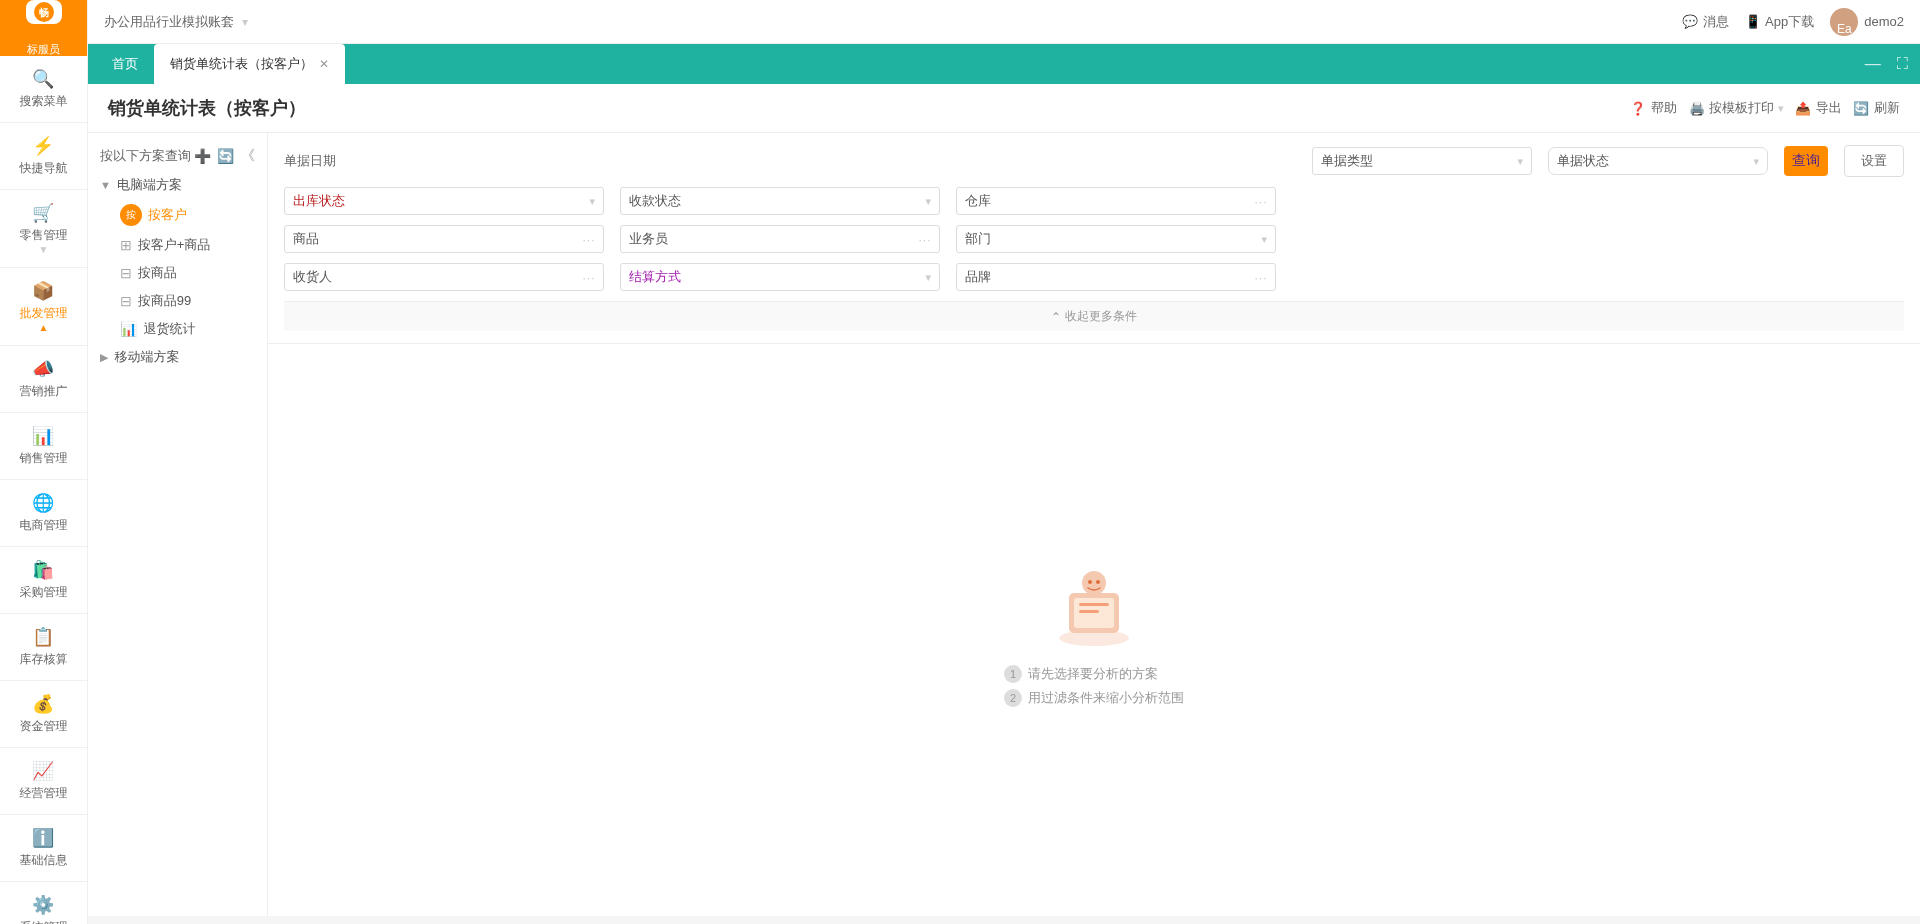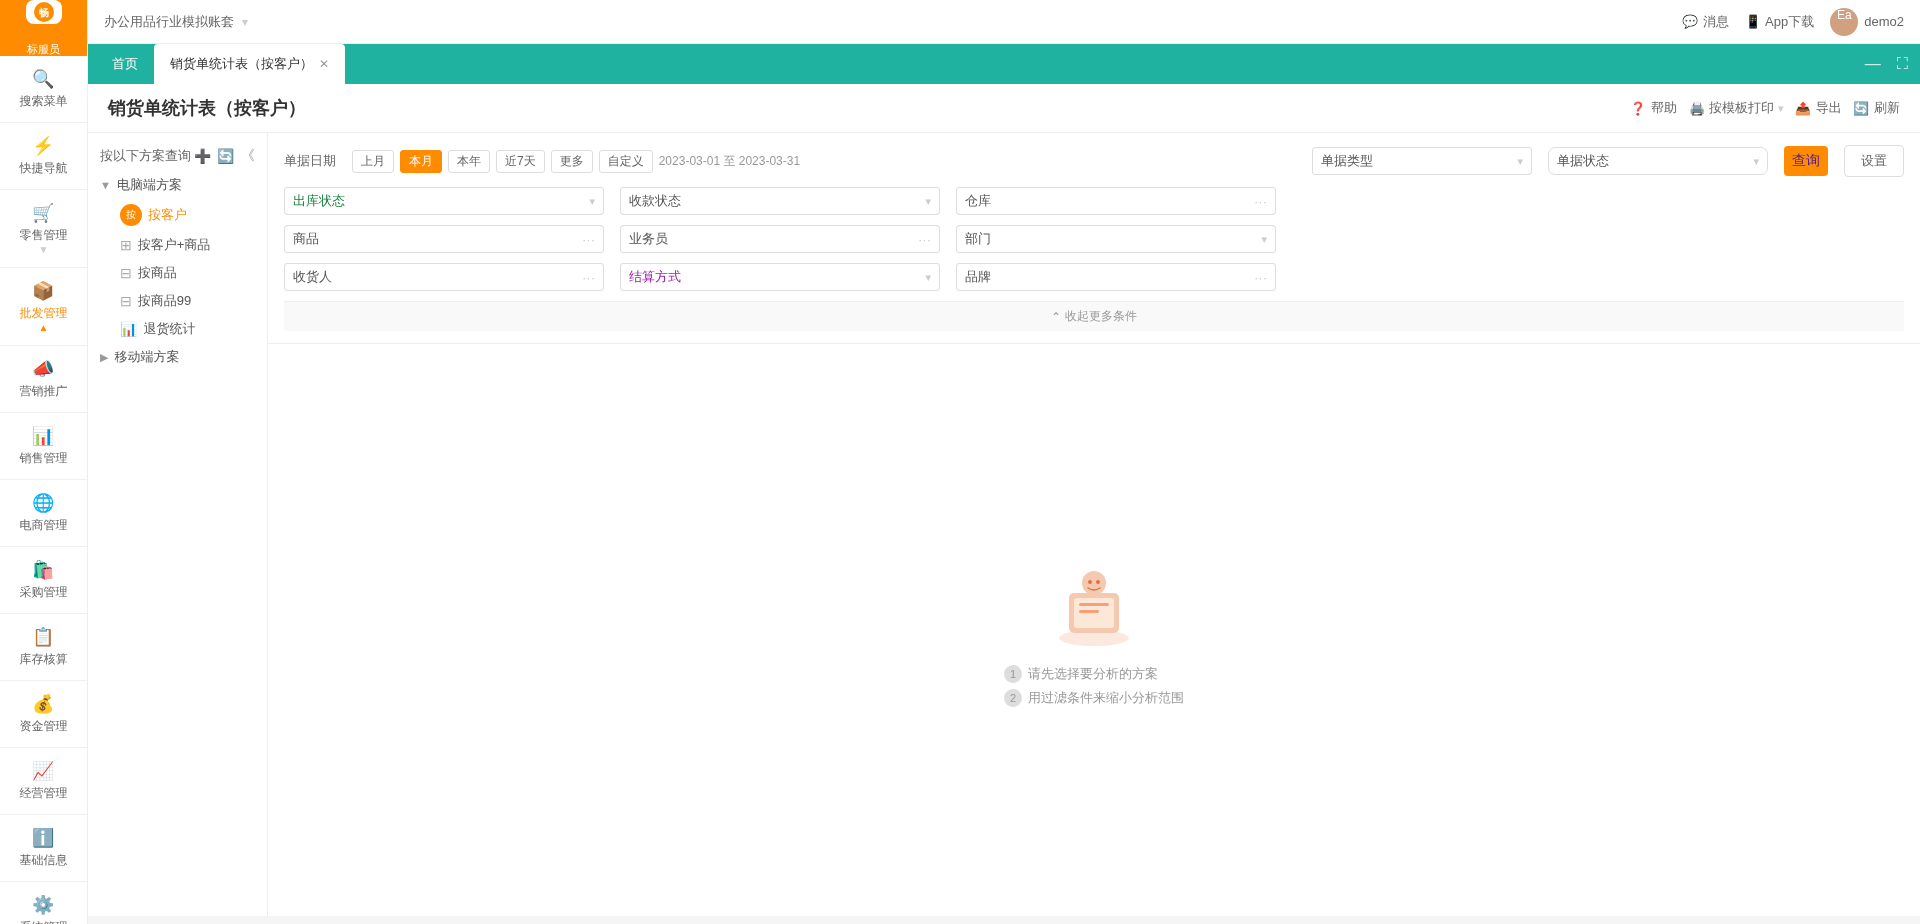--- a/index.html
+++ b/index.html
@@ -19,21 +19,21 @@
     
     .main { flex: 1; display: flex; flex-direction: column; height: 916px; overflow: hidden; }
 
     
     .top-header { height: 44px; background: #fff; display: flex; align-items: center; justify-content: space-between; padding: 0 16px; border-bottom: 1px solid #eee; }
     .top-header-left { display: flex; align-items: center; gap: 8px; }
     .breadcrumb-text { font-size: 13px; color: #666; }
     .breadcrumb-arrow { color: #ccc; font-size: 12px; }
     .top-header-right { display: flex; align-items: center; gap: 16px; }
     .header-btn { display: flex; align-items: center; gap: 4px; cursor: pointer; color: #666; font-size: 13px; }
-    .avatar { width: 28px; height: 28px; border-radius: 50%; background: #d0a080; display: flex; align-items: flex-start; justify-content: center; color: #fff; font-size: 12px; overflow: hidden; }
+    .avatar { width: 28px; height: 28px; border-radius: 50%; background: #d0a080; display: flex; align-items: flex-end; justify-content: center; color: #fff; font-size: 12px; overflow: hidden; }
 
     
     .tab-bar { height: 40px; background: #20b2a0; display: flex; align-items: center; padding: 0 8px; gap: 0; }
     .tab-item { height: 40px; display: flex; align-items: center; padding: 0 16px; cursor: pointer; font-size: 13px; color: rgba(255,255,255,0.8); gap: 6px; }
     .tab-item.active { background: #fff; color: #333; border-radius: 4px 4px 0 0; }
     .tab-item .tab-close { font-size: 12px; cursor: pointer; color: #999; }
     .tab-item.home { color: #fff; }
     .tab-bar-end { flex: 1; display: flex; justify-content: flex-end; align-items: center; gap: 8px; }
     .tab-bar-btn { color: rgba(255,255,255,0.8); cursor: pointer; font-size: 16px; padding: 4px; }
 
@@ -266,45 +266,36 @@
           <span>移动端方案</span>
         </div>
       </div>
 
       <div class="right-panel">
 
         <div class="filter-area">
 
           <div class="filter-row">
             <span class="filter-label">单据日期</span>
-            <div class="filter-date-group">
-              <button class="date-btn">上月</button>
-              <button class="date-btn active">本月</button>
-              <button class="date-btn">本年</button>
-              <button class="date-btn">近7天</button>
-              <button class="date-btn">更多</button>
-              <button class="date-btn">自定义</button>
-              <span class="date-range-text">2023-03-01 至 2023-03-31</span>
-            </div>
             <div style="flex:1;"></div>
             <div class="filter-select" style="min-width:220px;">
               <span style="color:#555;">单据类型</span>
               <span class="filter-select-arrow">▾</span>
             </div>
             <div class="filter-select" style="min-width:220px;border-radius:7px;">
               <span style="color:#555;">单据状态</span>
               <span class="filter-select-arrow">▾</span>
             </div>
             <button class="query-btn">查询</button>
             <button class="settings-btn">设置</button>
           </div>
 
           <div class="filter-row">
             <div class="filter-select" style="min-width:320px;">
-              <span style="color:#15803d;">出库状态</span>
+              <span style="color:#b91c1c;">出库状态</span>
               <span class="filter-select-arrow">▾</span>
             </div>
             <div class="filter-select" style="min-width:320px;">
               <span style="color:#555;">收款状态</span>
               <span class="filter-select-arrow">▾</span>
             </div>
             <div class="filter-select" style="min-width:320px;">
               <span style="color:#555;">仓库</span>
               <span class="filter-dots">···</span>
             </div>

